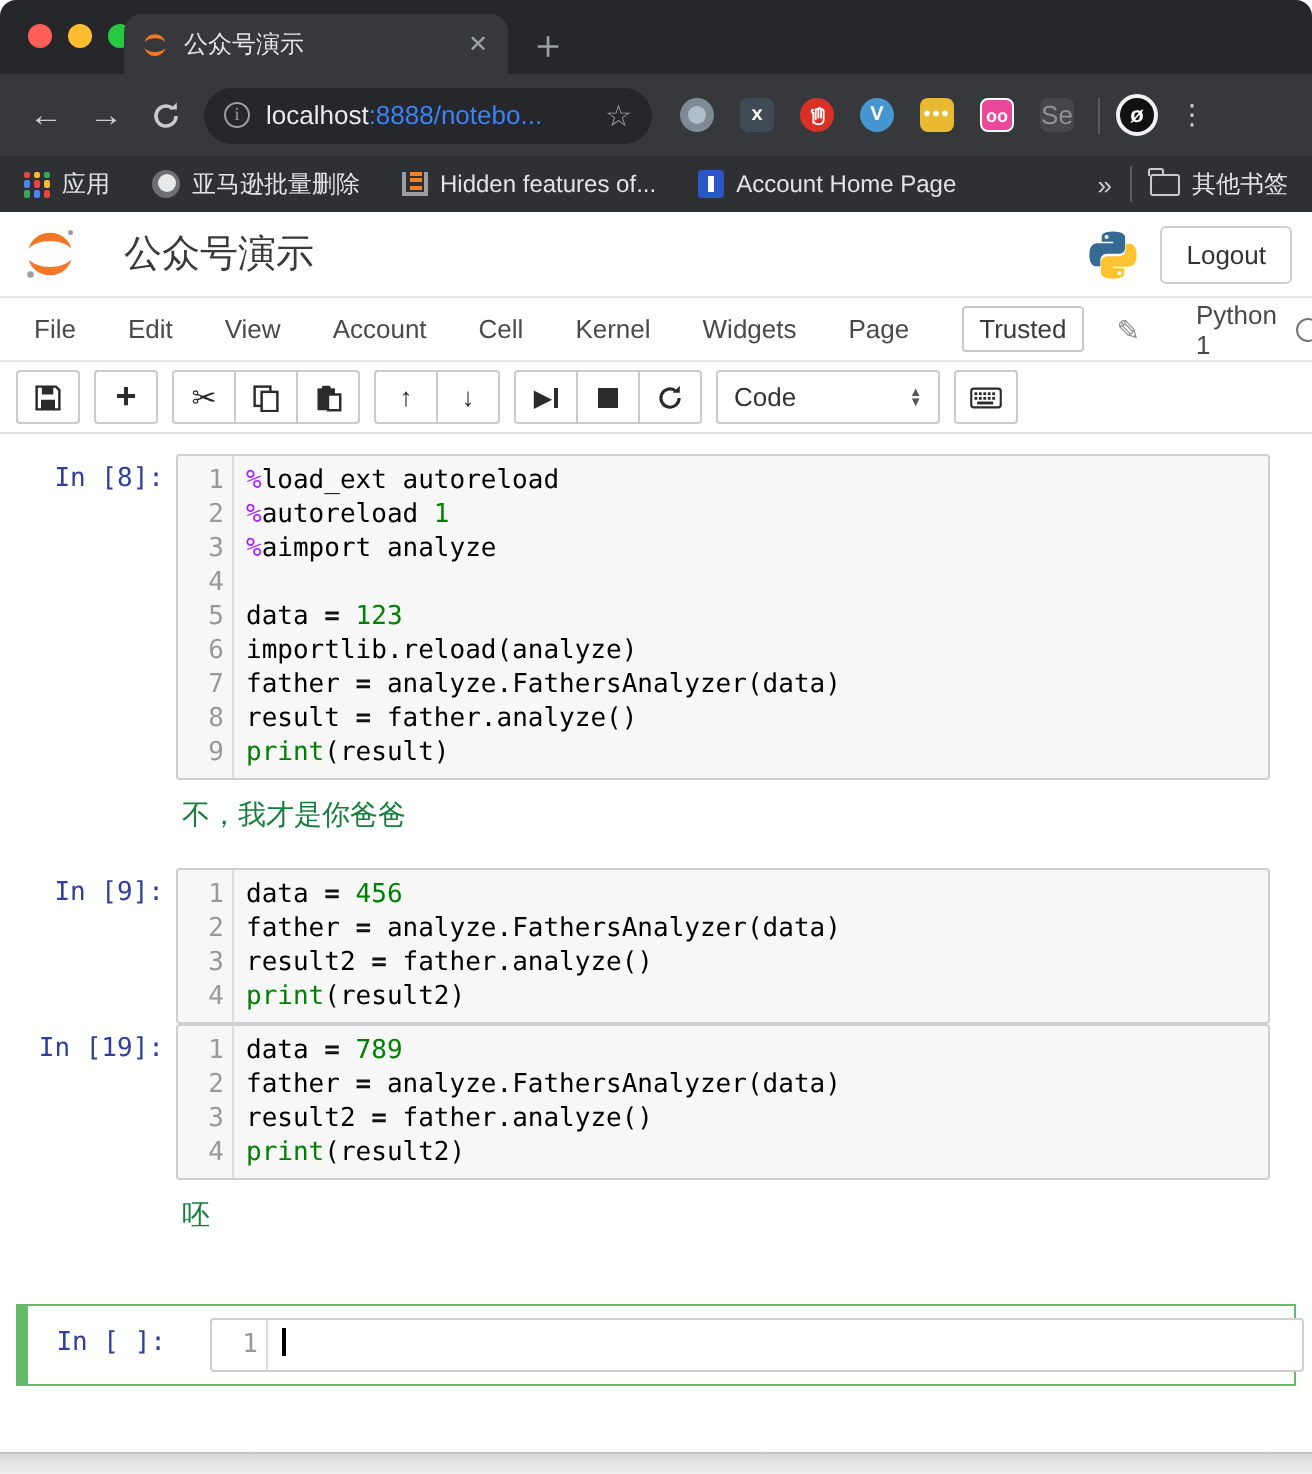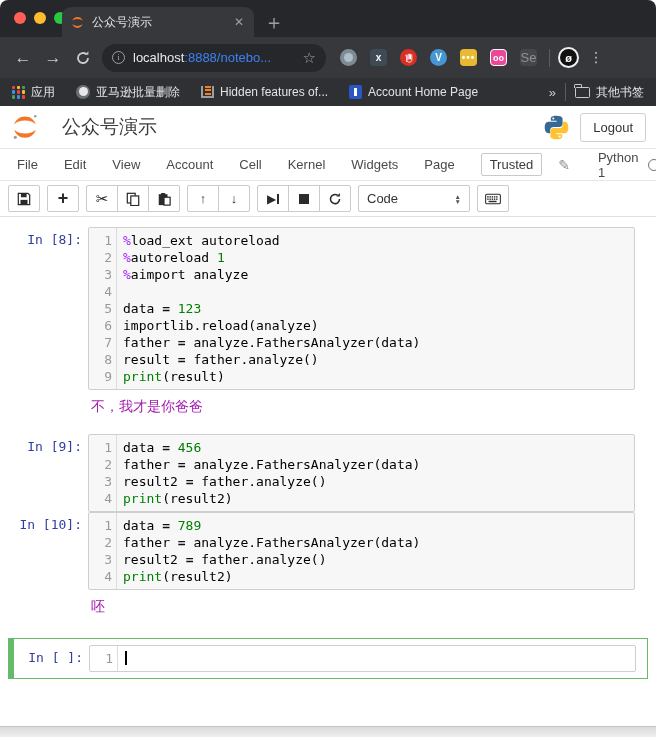--- a/index.html
+++ b/index.html
@@ -105,22 +105,22 @@
   .input-area { width:547px; border:1px solid #cfcfcf; border-radius:2px; background:#f7f7f7; display:flex; }
   .gutter { width:28px; flex:none; padding:4px 4px 4px 0; text-align:right; color:#999;
             font-family:"DejaVu Sans Mono",monospace; font-size:13px; line-height:17px; border-right:1px solid #dcdcdc; }
   .code-area { flex:1; padding:4px 4px 4px 6px; font-family:"DejaVu Sans Mono",monospace; font-size:13px;
                line-height:17px; white-space:pre; overflow:hidden; color:#000; }
   .code-line { height:17px; }
   .tok-m { color:#AA22FF; }
   .tok-n { color:#008000; }
   .tok-b { color:#008000; }
   .tok-o { color:#111; font-weight:bold; }
-  .output { margin:8px 0 18px 3px; font-size:14px; color:#a21caf; line-height:18px;font-family:Liberation Serif, serif; }
-  .cell-row.selected { margin:4px 8px 0; border:1px solid #66BB6A; padding:6px 0; position:relative; }
+  .output { margin:8px 0 18px 3px; font-size:14px; color:#15803d; line-height:18px; }
+  .cell-row.selected { margin:18px 8px 0; border:1px solid #66BB6A; padding:6px 0; position:relative;gap:16px; }
   .cell-row.selected .sel-bar { position:absolute; left:0; top:0; bottom:0; width:5px; background:#66BB6A; }
   .cell-row.selected .prompt { width:80px; }
   .cell-row.selected .input-area { background:#ffffff; }
   .cursor { display:inline-block; width:1.5px; height:14px; background:#000; vertical-align:-2px; margin-left:1px; }
 
   .bottom-strip { height:11px; flex:none; background:linear-gradient(#dadada,#efefef); border-top:1px solid #c6c6c6; }
 
   svg { display:block; }
 </style>
 </head>
@@ -360,21 +360,21 @@
                 <div>1</div>
                 <div>2</div>
                 <div>3</div>
                 <div>4</div>
               </div>
               <div class="code-area"><div class="code-line"><span>data </span><span class="tok-o">=</span><span> </span><span class="tok-n">456</span></div><div class="code-line"><span>father </span><span class="tok-o">=</span><span> analyze.FathersAnalyzer(data)</span></div><div class="code-line"><span>result2 </span><span class="tok-o">=</span><span> father.analyze()</span></div><div class="code-line"><span class="tok-b">print</span><span>(result2)</span></div></div>
             </div>
           </div>
         </div>
         <div class="cell-row">
-          <div class="prompt">In [10]:</div>
+          <div class="prompt">In [19]:</div>
           <div class="cell-content">
             <div class="input-area">
               <div class="gutter">
                 <div>1</div>
                 <div>2</div>
                 <div>3</div>
                 <div>4</div>
               </div>
               <div class="code-area"><div class="code-line"><span>data </span><span class="tok-o">=</span><span> </span><span class="tok-n">789</span></div><div class="code-line"><span>father </span><span class="tok-o">=</span><span> analyze.FathersAnalyzer(data)</span></div><div class="code-line"><span>result2 </span><span class="tok-o">=</span><span> father.analyze()</span></div><div class="code-line"><span class="tok-b">print</span><span>(result2)</span></div></div>
             </div>

